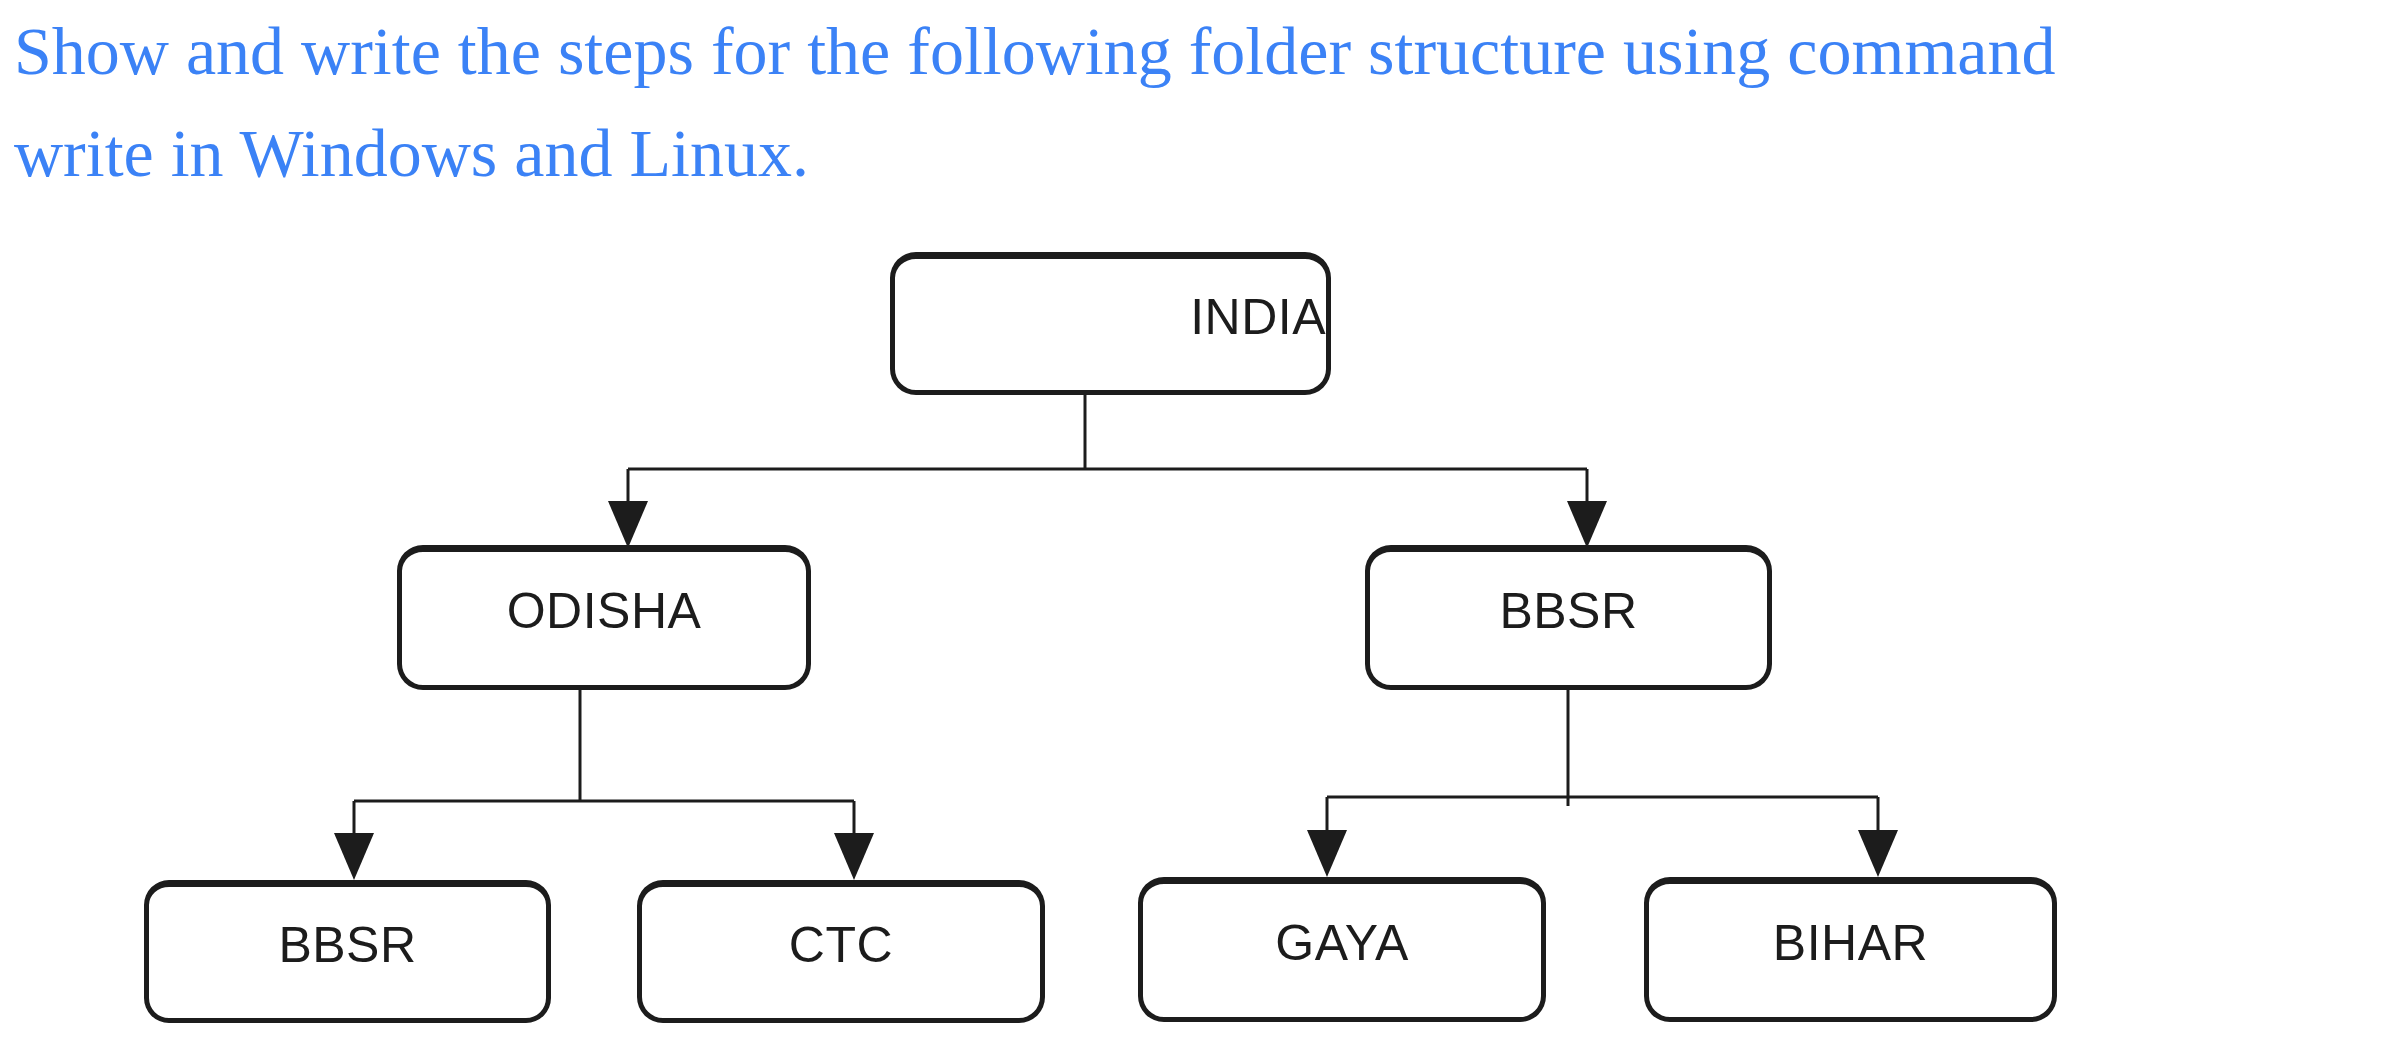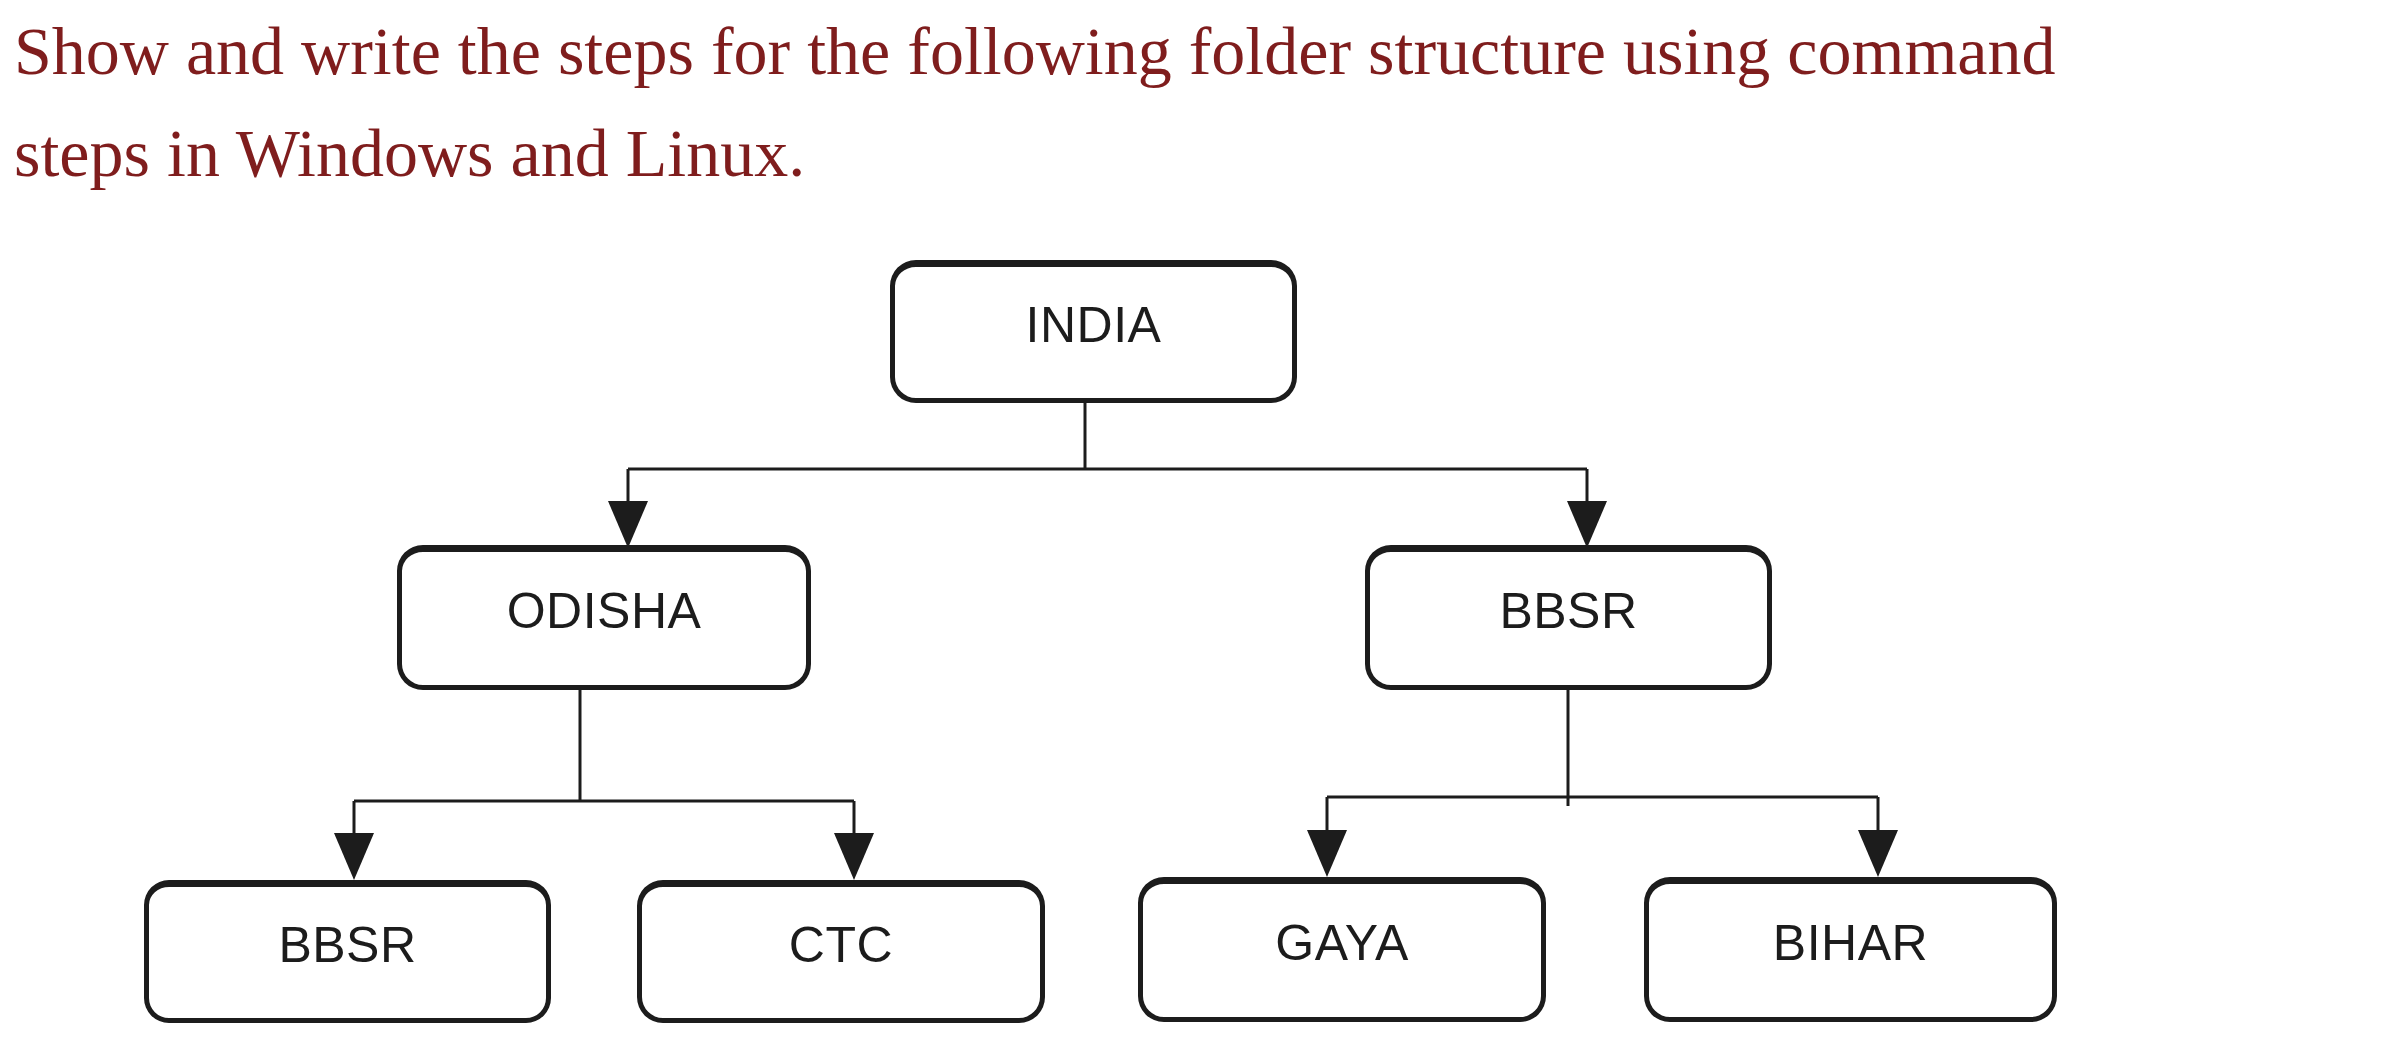--- a/index.html
+++ b/index.html
@@ -16,21 +16,21 @@
     font-family: "Liberation Sans", sans-serif;
   }
   .heading {
     position: absolute;
     left: 14px;
     top: 0px;
     width: 2386px;
     font-family: "Liberation Serif", serif;
     font-size: 68px;
     line-height: 102px;
-    color: #7f1d1d;
+    color: #3b82f6;
     white-space: nowrap;
   }
   .connectors {
     position: absolute;
     left: 0;
     top: 0;
     width: 2400px;
     height: 1047px;
   }
   .node {
@@ -45,36 +45,36 @@
     justify-content: center;
   }
   .node span {
     font-family: "Liberation Sans", sans-serif;
     font-size: 50px;
     color: #1c1c1c;
     transform: translateY(-8px);
     letter-spacing: 0.5px;
   }
   
-  .n-india  { left: 890px;  top: 260px; width: 407px; height: 143px; }
+  .n-india  { left: 890px;  top: 252px; width: 441px; height: 143px; justify-content: flex-end; }
   .n-odisha { left: 397px;  top: 545px; width: 414px; height: 145px; }
   .n-bihar  { left: 1365px; top: 545px; width: 407px; height: 145px; }
   .n-bbsr   { left: 144px;  top: 880px; width: 407px; height: 143px; border-radius: 25px; }
   .n-ctc    { left: 637px;  top: 880px; width: 408px; height: 143px; }
   .n-patna  { left: 1138px; top: 877px; width: 408px; height: 145px; }
   .n-gaya   { left: 1644px; top: 877px; width: 413px; height: 145px; }
 </style>
 </head>
 <body>
 
 <div class="canvas">
 
   <div class="heading">
     <div>Show and write the steps for the following folder structure using command</div>
-    <div>steps in Windows and Linux.</div>
+    <div>write in Windows and Linux.</div>
   </div>
 
   <svg class="connectors" viewBox="0 0 2400 1047" xmlns="http://www.w3.org/2000/svg">
     <g stroke="#1c1c1c" stroke-width="3" fill="none">
 
       <path d="M1085 395 V469"></path>
       <path d="M628 469 H1587"></path>
       <path d="M628 469 V505"></path>
       <path d="M1587 469 V505"></path>
 

